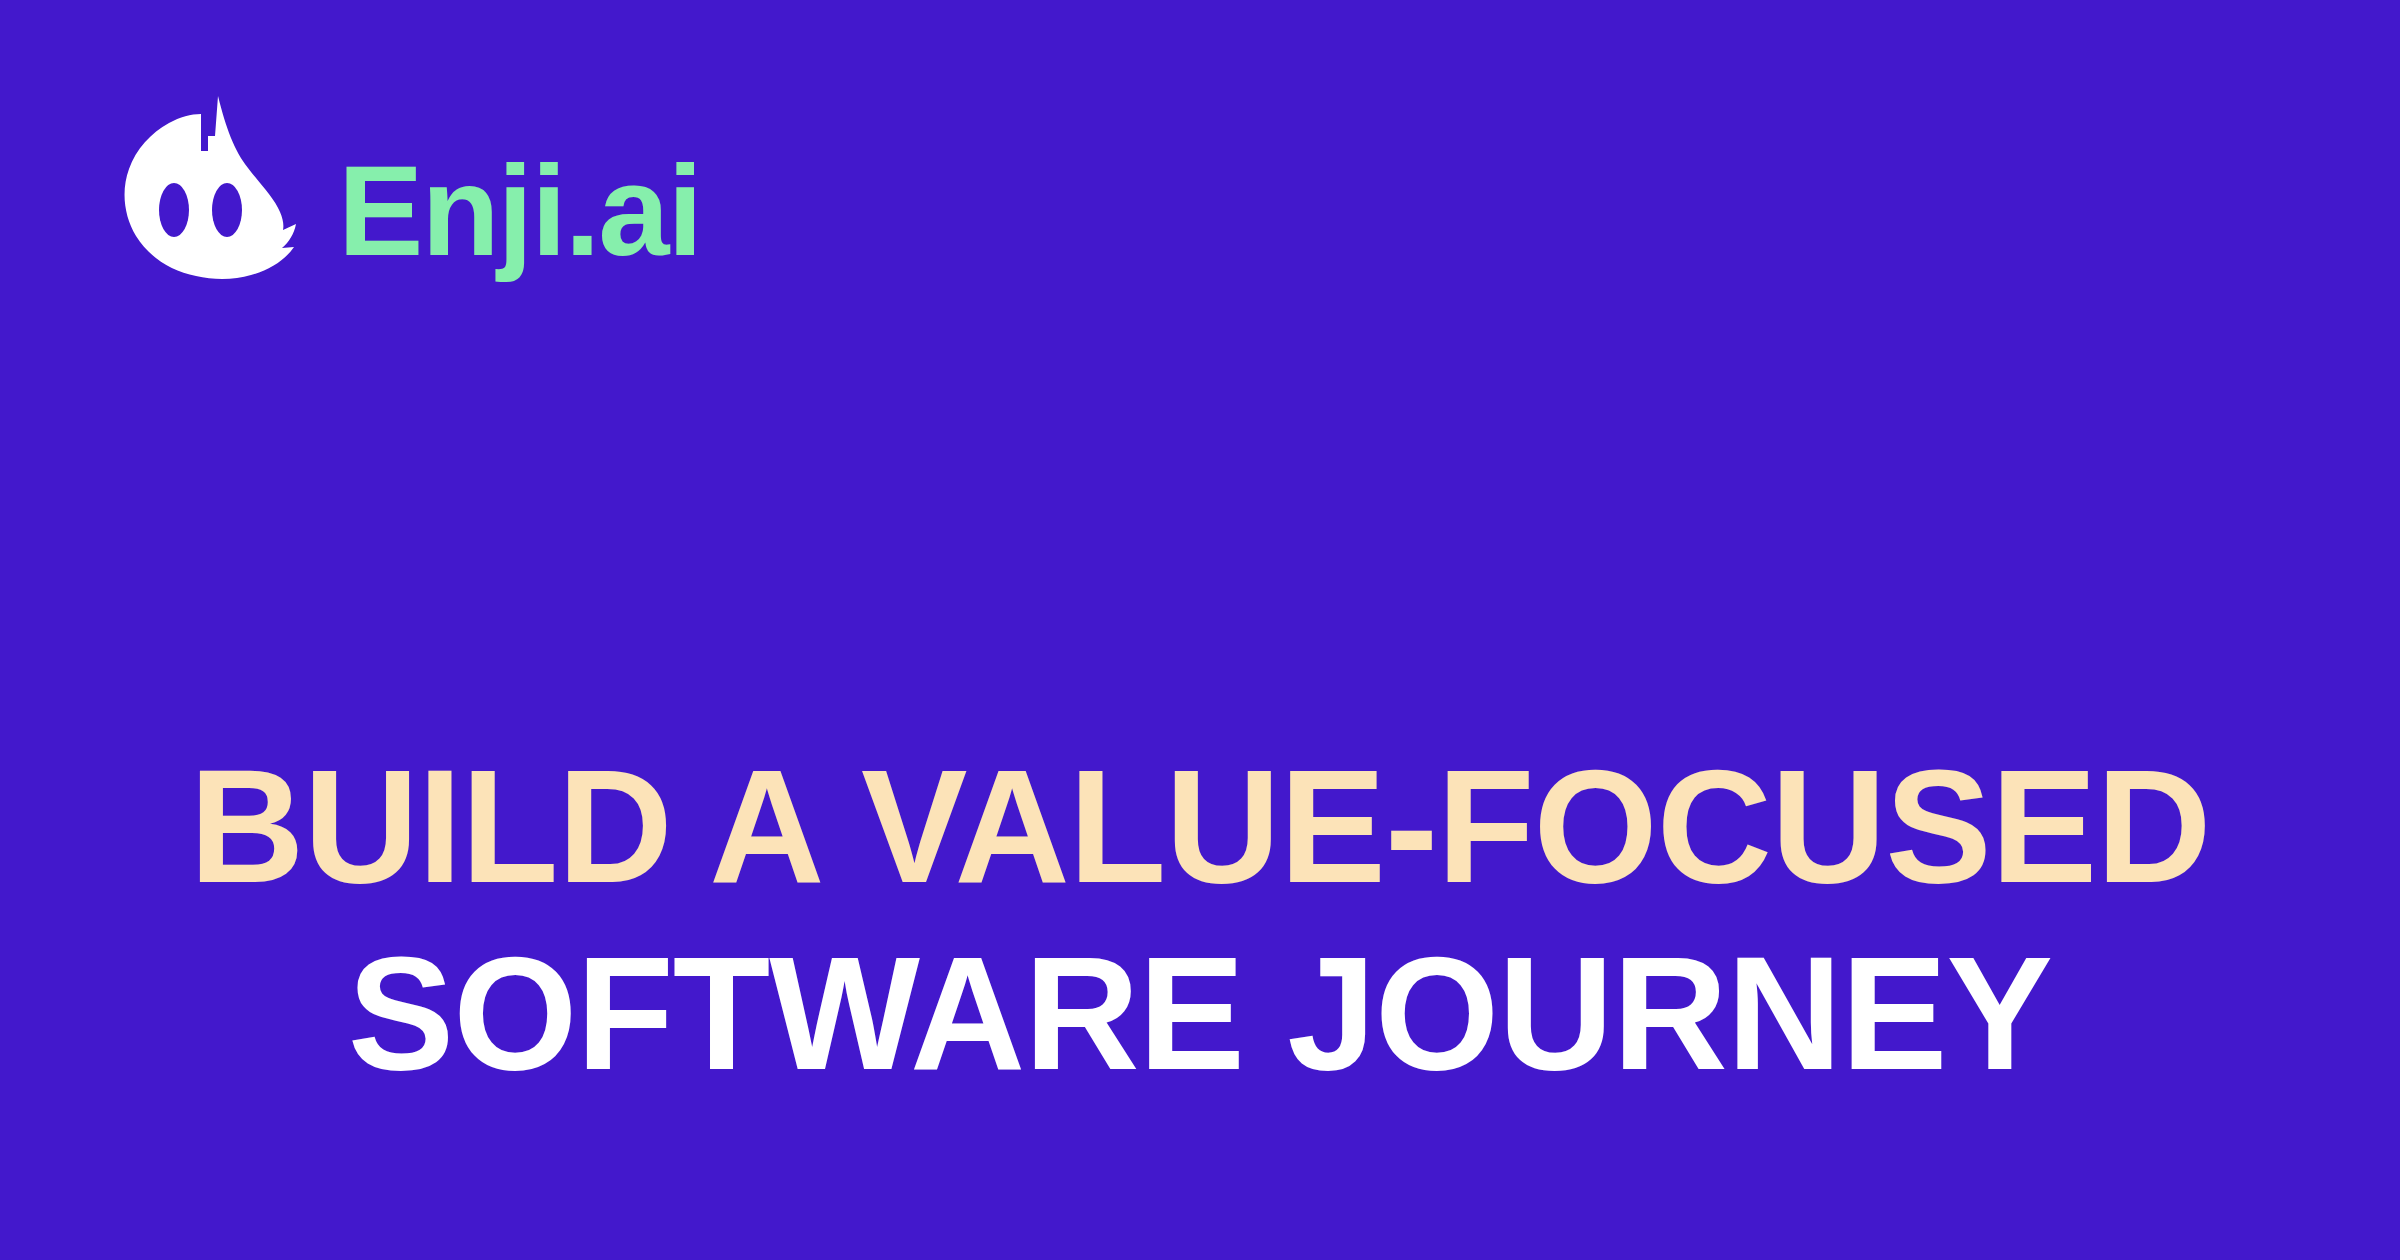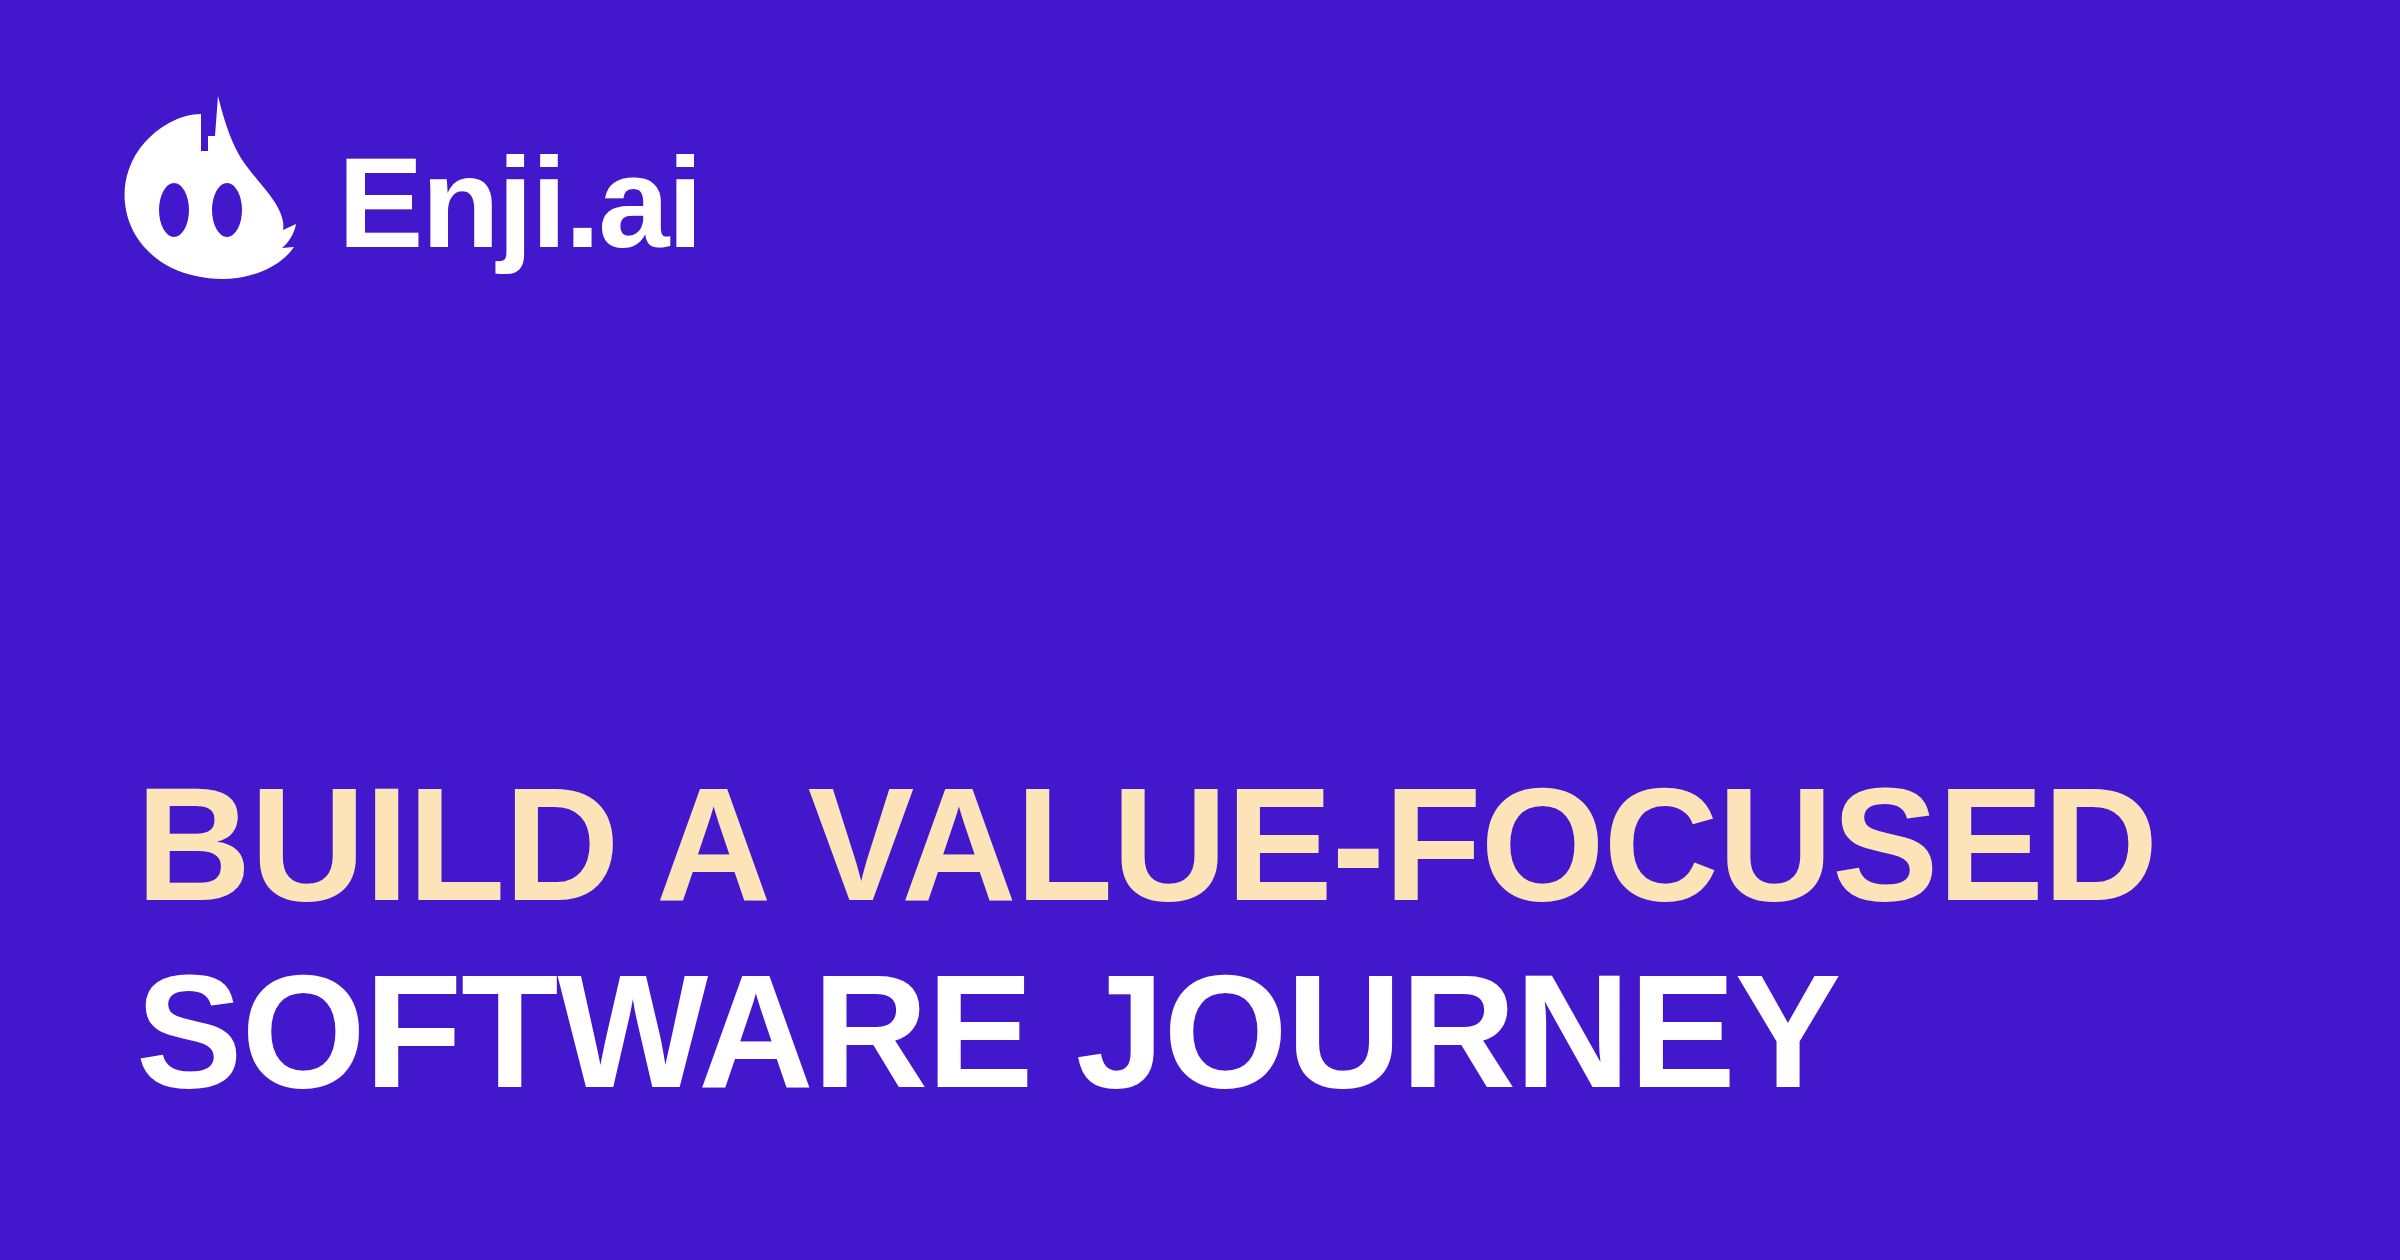--- a/index.html
+++ b/index.html
@@ -37,37 +37,38 @@
   }
 
   .brand-mark {
     width: 182px;
     height: 186px;
     display: block;
     flex: none;
   }
 
   .brand-wordmark {
-    color: #ffffff;
+    color: #86efac;
     font-family: "Liberation Sans", sans-serif;
     font-size: 128px;
     font-weight: bold;
     letter-spacing: -2px;
     line-height: 1;
     white-space: nowrap;
     position: relative;
-    top: 16px;
+    top: 24px;
   }
 
   
   .headline {
     position: absolute;
     left: 136px;
-    top: 750px;
+    top: 732px;
     width: 2160px;
+    text-align: center;
   }
 
   .headline-line {
     font-family: "Liberation Sans", sans-serif;
     font-weight: bold;
     font-size: 162px;
     line-height: 187px;
     letter-spacing: -1px;
     white-space: nowrap;
     text-transform: uppercase;

